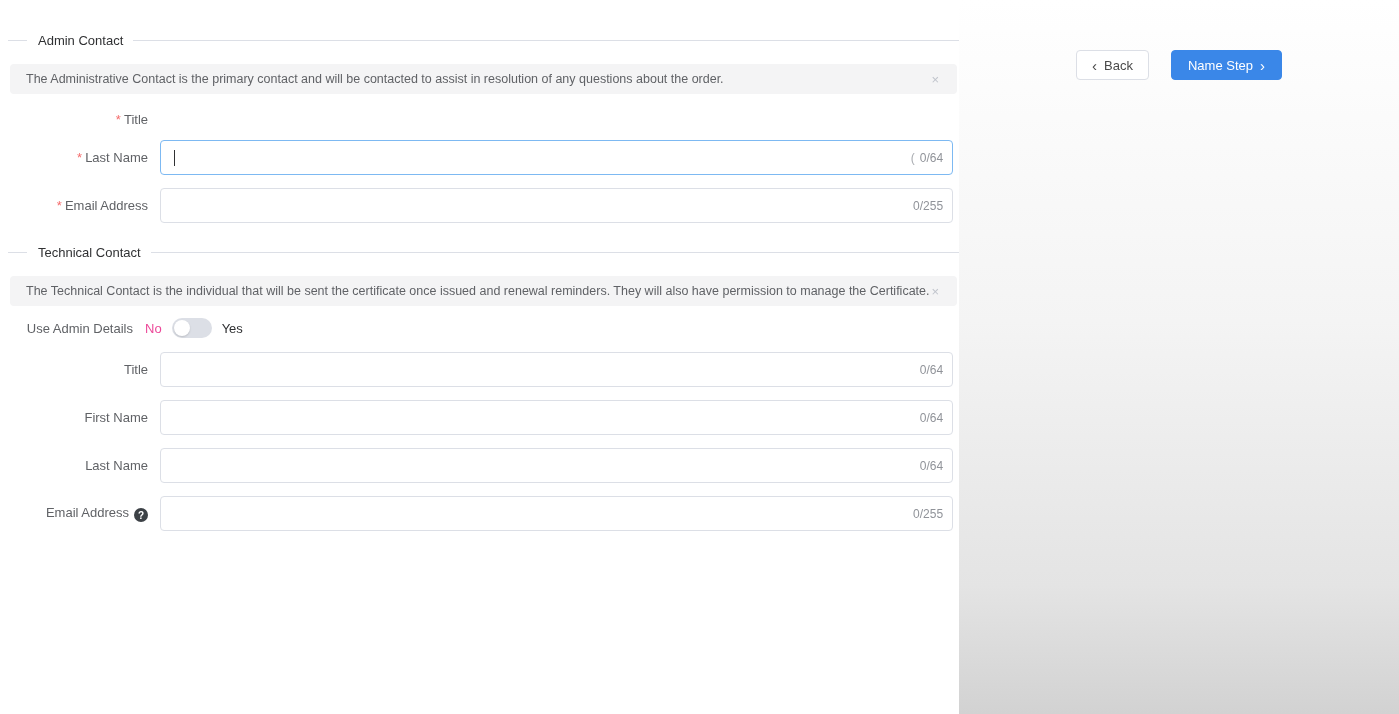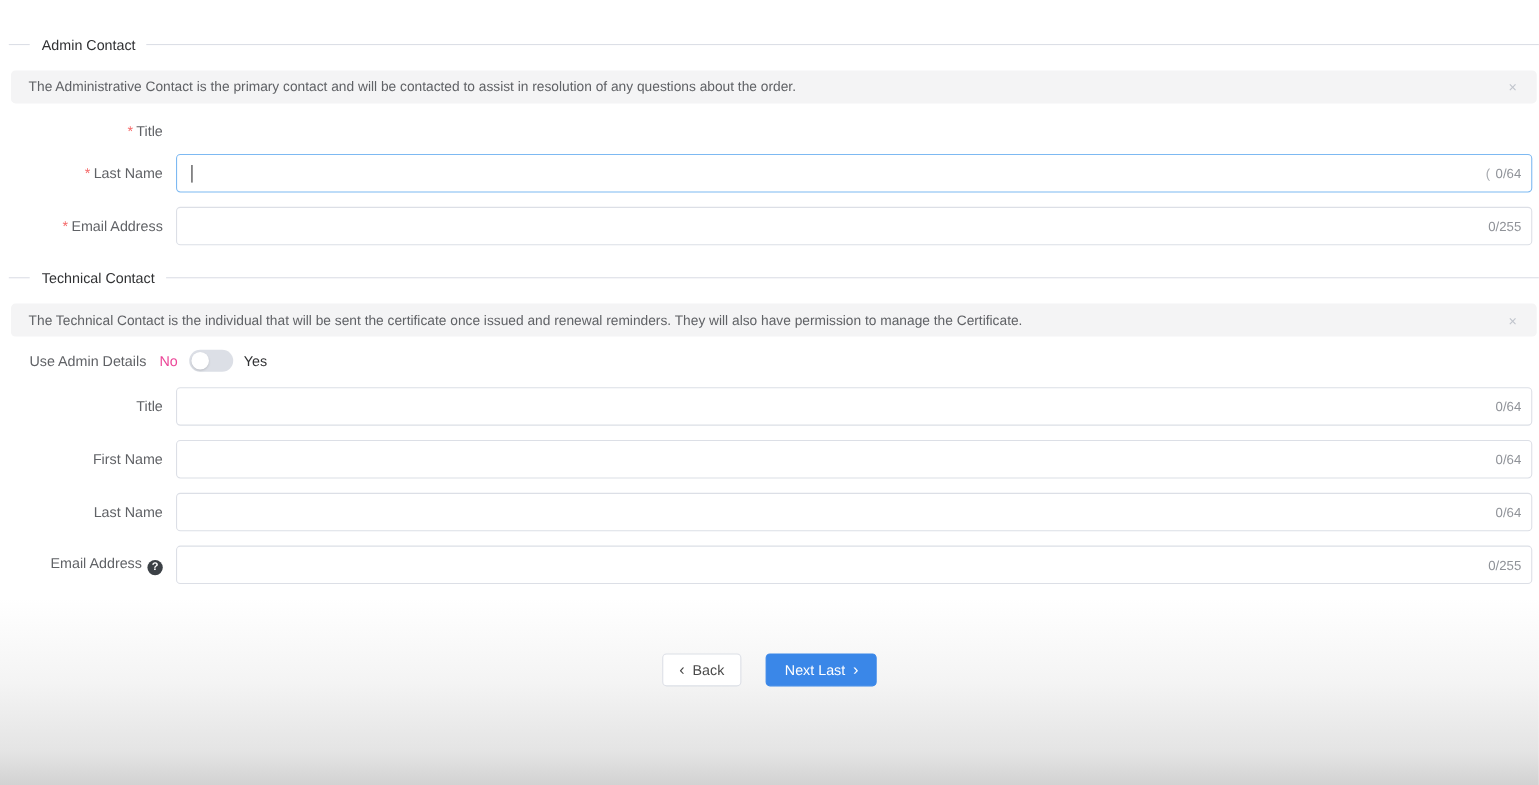--- a/index.html
+++ b/index.html
@@ -1,17 +1,17 @@
 <!DOCTYPE html>
 <html><head>
 <meta charset="utf-8">
 <style>
   * { margin:0; padding:0; box-sizing:border-box; }
   html,body { width:1399px; height:714px; background:#ffffff; font-family:"Liberation Sans", sans-serif; overflow:hidden; }
-  .page { display:flex; flex-direction:column; height:714px; width:1399px;border-radius:30px; }
+  .page { display:flex; flex-direction:row; height:714px; width:1399px;border-radius:30px; }
   .content { padding-top:33px; }
 
   
   .divider { display:flex; align-items:center; height:14px; }
   .divider .line-short { width:19px; height:1px; background:#dcdfe6; margin-left:8px; }
   .divider .divider-title { margin:0 10px 0 11px; font-size:13px; font-weight:500; color:#303133; white-space:nowrap; }
   .divider .line-long { flex:1; height:1px; background:#dcdfe6; }
 
   
   .alert { margin:17px 2px 0 10px; height:30px; background:#f4f4f5; border-radius:4px; display:flex; align-items:center; padding:0 16px; }
@@ -141,17 +141,17 @@
     </div>
 
   </div>
 
   <div class="footer">
     <button class="btn btn-back">
         <span class="chevron">‹</span>
         <span>Back</span>
       </button>
     <button class="btn btn-next">
-        <span>Next Last</span>
+        <span>Name Step</span>
         <span class="chevron">›</span>
       </button>
   </div>
 </div>
 
 </body></html>

